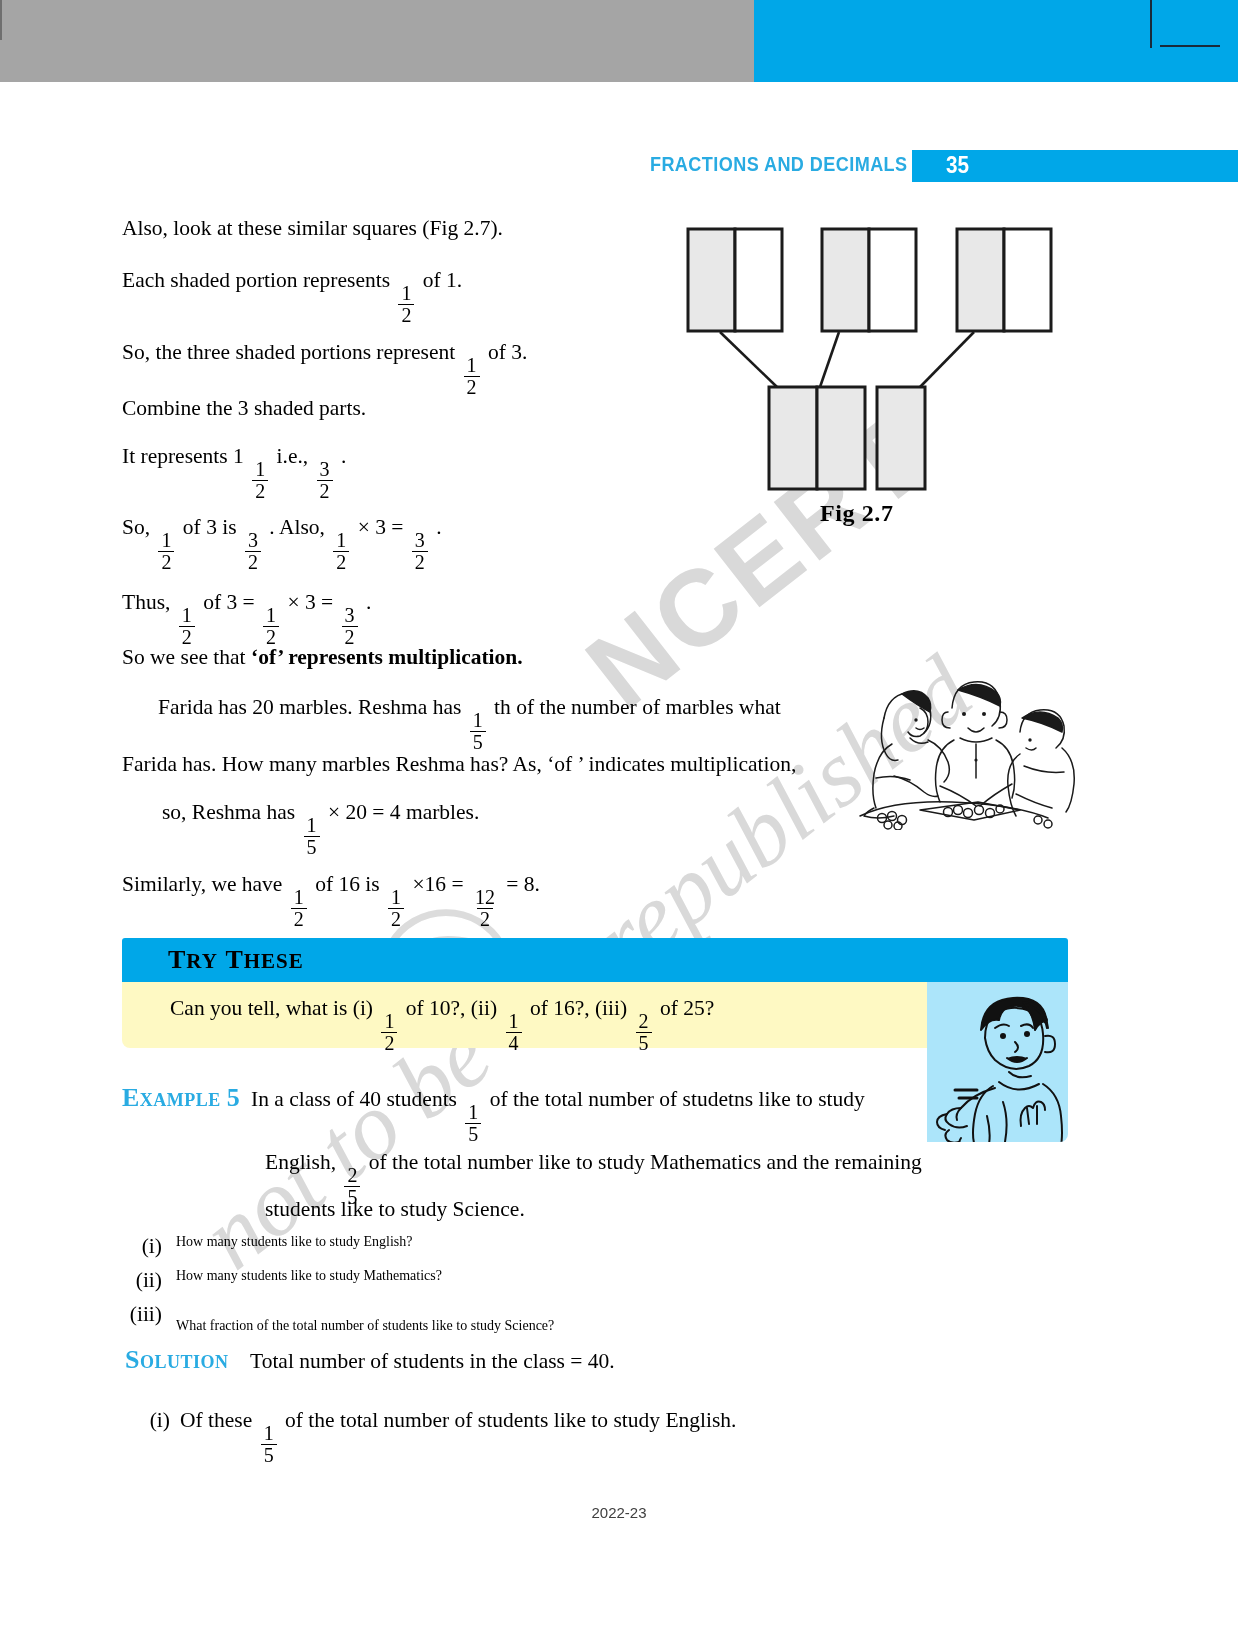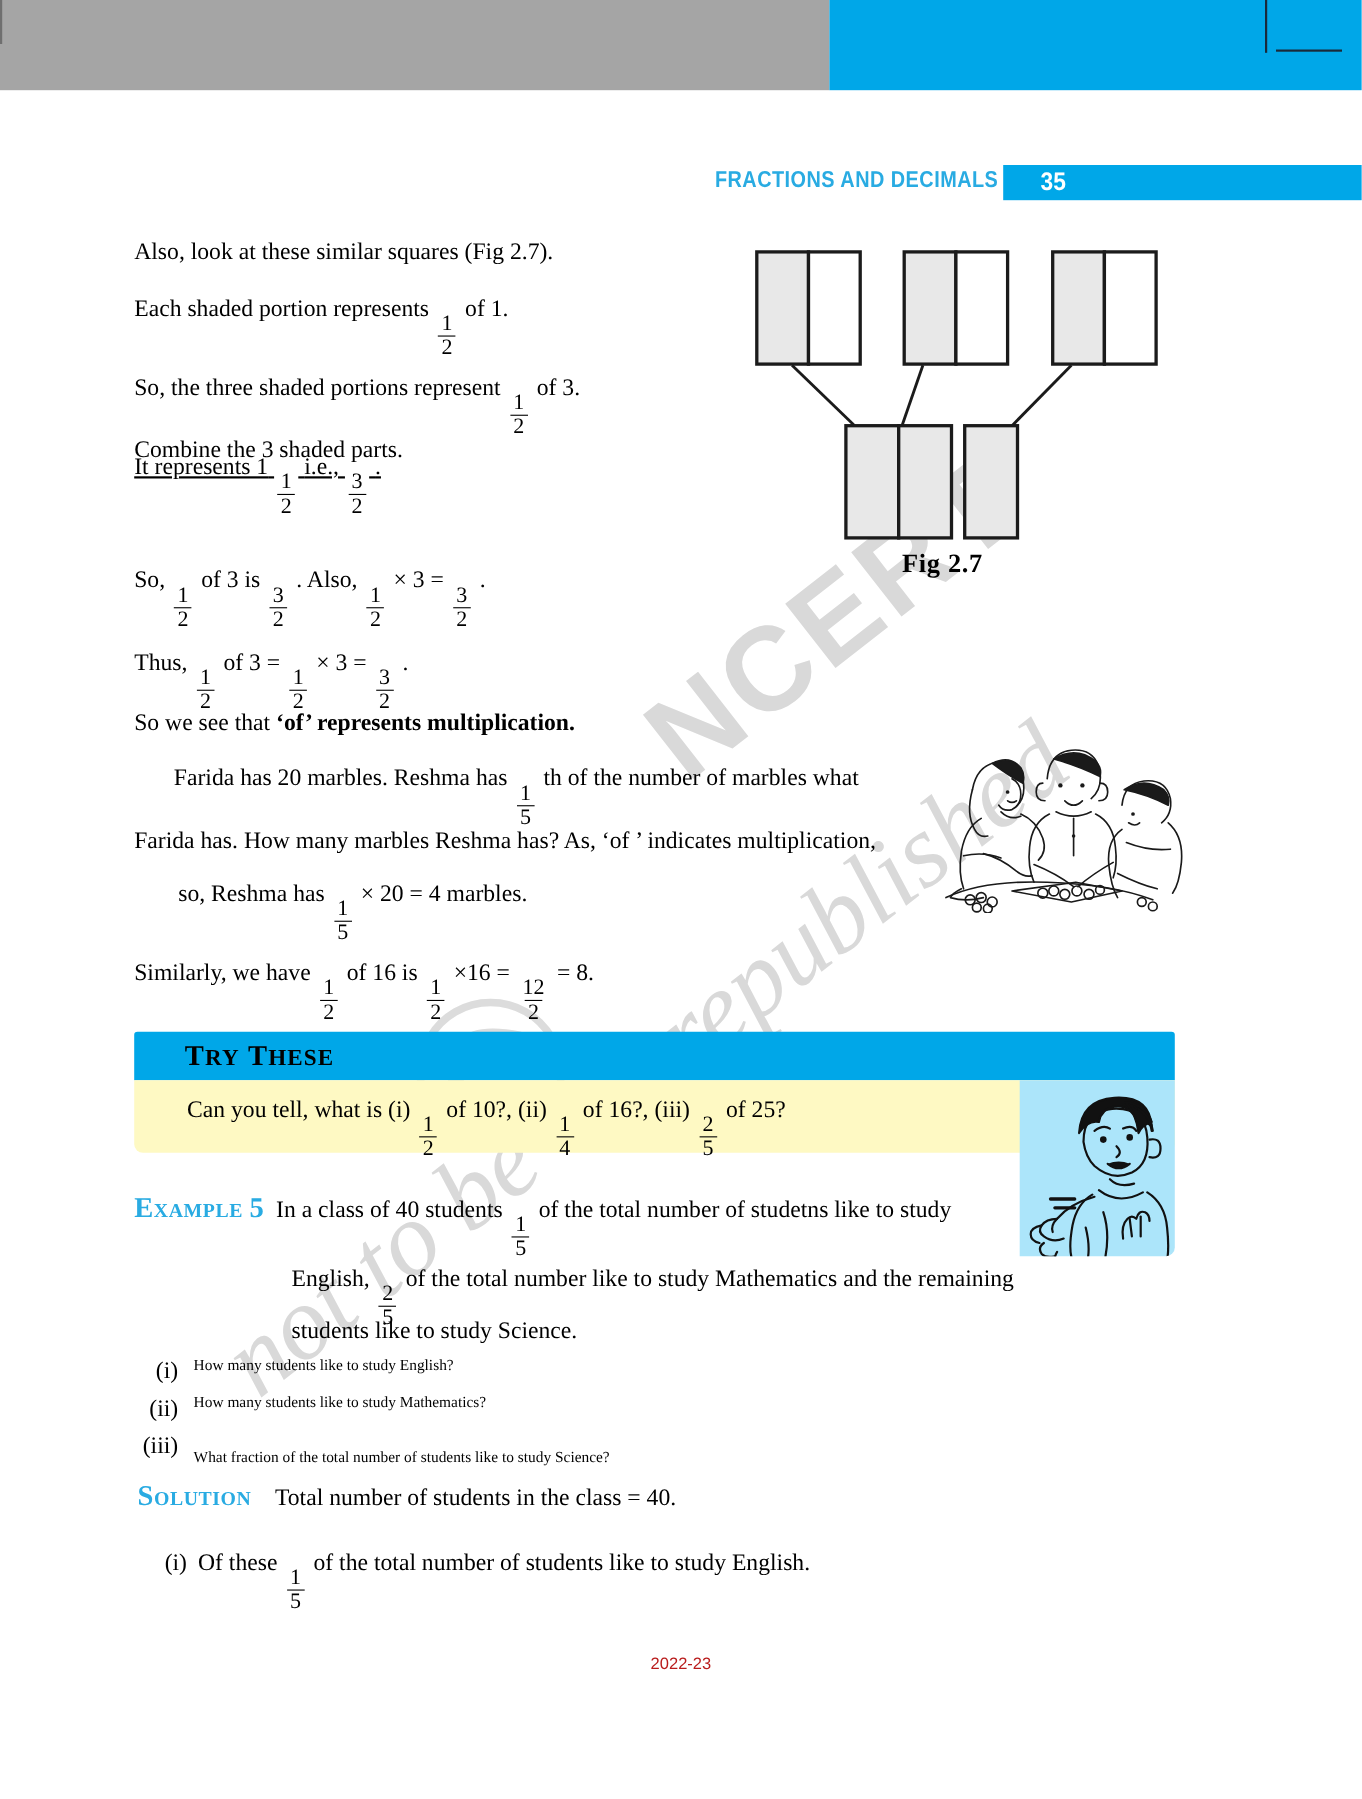--- a/index.html
+++ b/index.html
@@ -103,21 +103,21 @@
     letter-spacing:.5px;
   }
   .kw .big{font-size:26px;}
   .kw .sc{font-size:18px;}
 
   .listrow{position:absolute;font-size:14px;white-space:nowrap;}
   .lbl{position:absolute;font-size:21.5px;text-align:right;}
 
   .footer{
     position:absolute;left:0;top:1504px;width:1238px;text-align:center;
-    font-family:"Liberation Sans", sans-serif;font-size:15px;color:#b91c1c;
+    font-family:"Liberation Sans", sans-serif;font-size:15px;color:#404040;
   }
 </style>
 </head>
 <body>
 
 <div class="top-banner">
   <div class="banner-grey"></div>
   <div class="banner-blue"></div>
   <div class="edge-tick"></div>
   <div class="crop-v"></div>
@@ -174,21 +174,21 @@
   <span>So, the three shaded portions represent</span>
   <span class="frac">
     <span class="num">1</span>
     <span class="den">2</span>
   </span>
   <span>of 3.</span>
 </div>
 
 <div class="txt" style="left:122px;top:396px;">Combine the 3 shaded parts.</div>
 
-<div class="txt" style="left:122px;top:412px;text-decoration:underline;">
+<div class="txt" style="left:122px;top:444px;">
   <span>It represents 1</span>
   <span class="frac">
     <span class="num">1</span>
     <span class="den">2</span>
   </span>
   <span>i.e.,</span>
   <span class="frac">
     <span class="num">3</span>
     <span class="den">2</span>
   </span>

